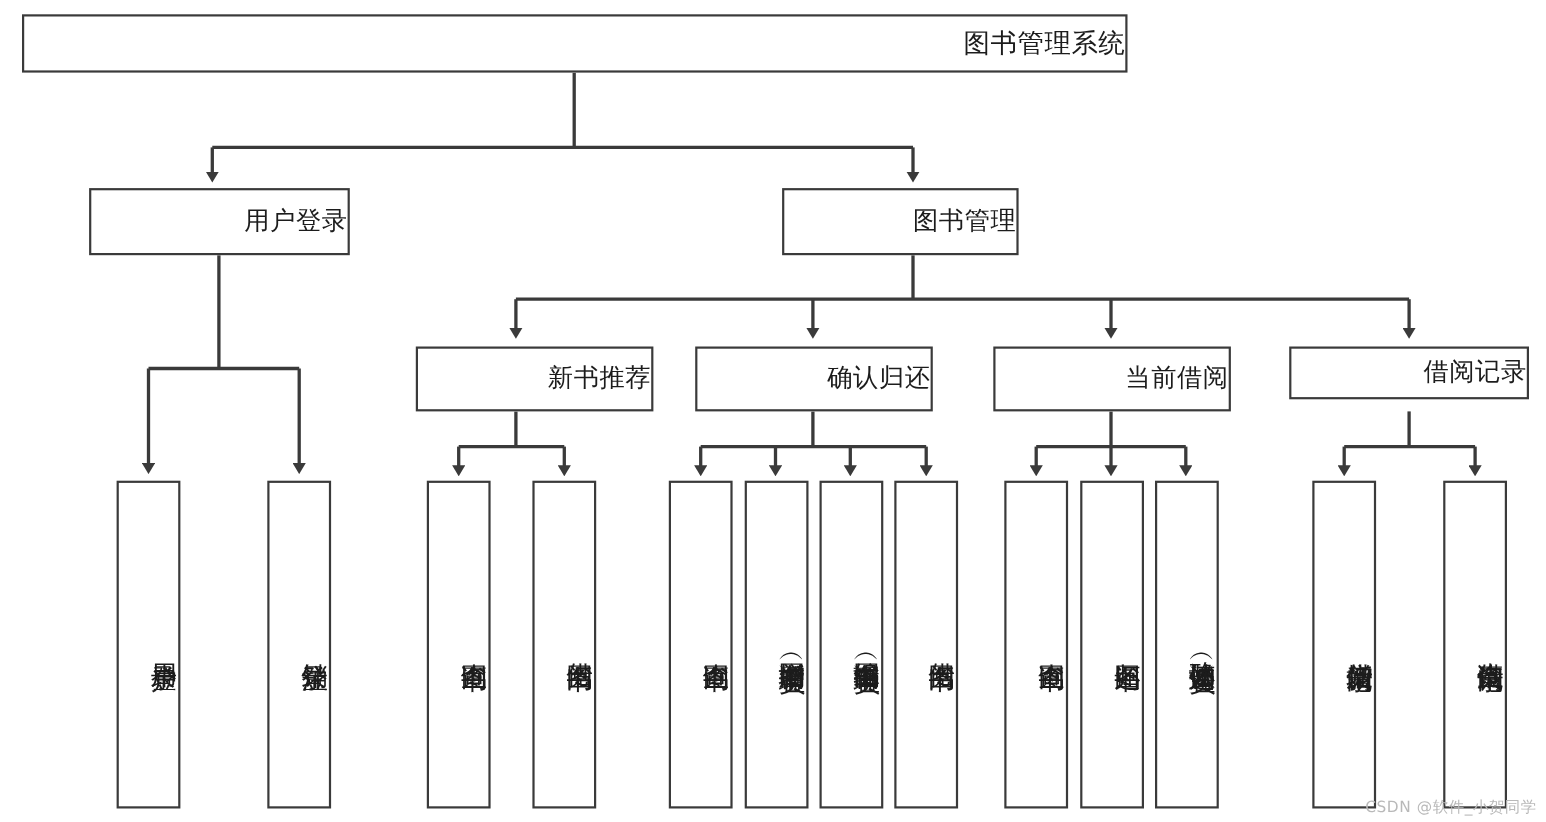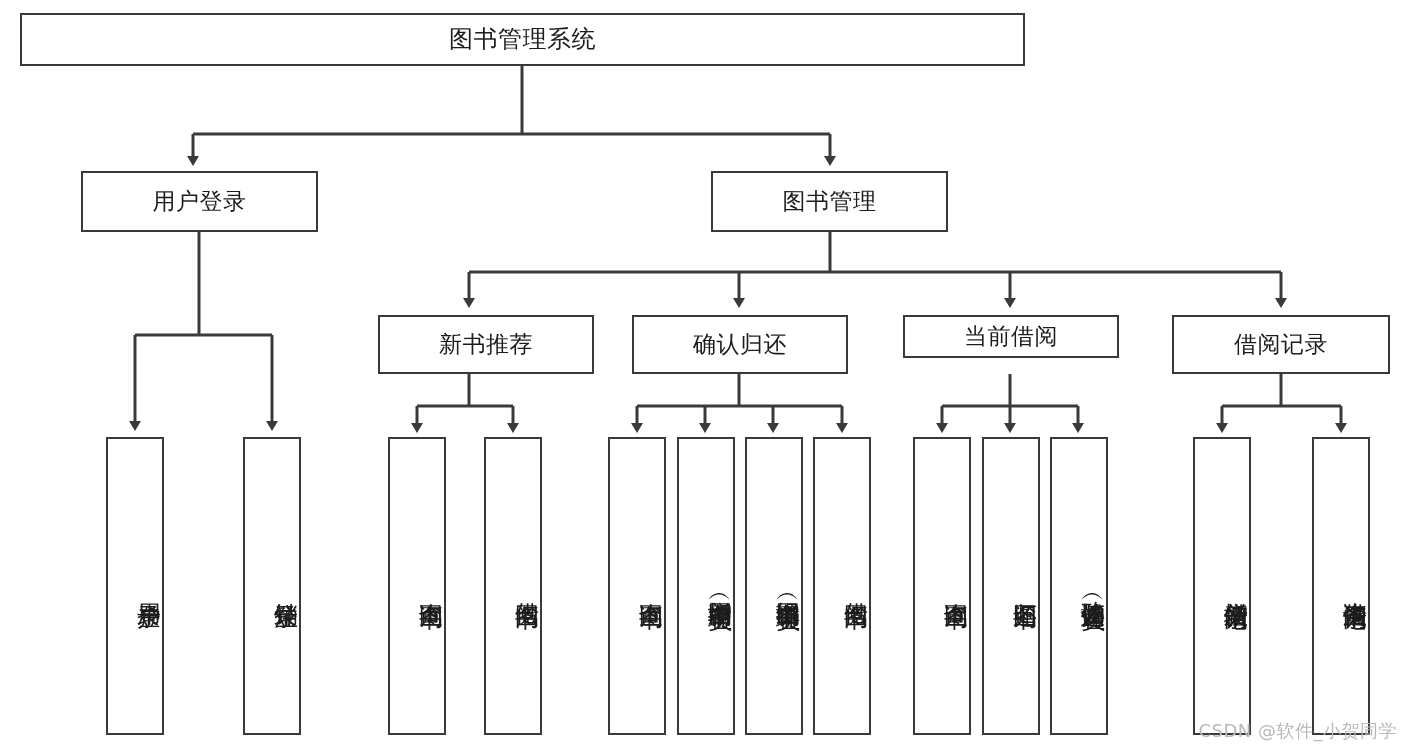--- a/index.html
+++ b/index.html
@@ -25,21 +25,21 @@
     height: 747px;
     pointer-events: none;
   }
   .node {
     position: absolute;
     box-sizing: border-box;
     border: 2px solid #3a3a3a;
     background: #ffffff;
     display: flex;
     align-items: center;
-    justify-content: center;
+    justify-content: flex-end;
     color: #1c1c1c;
     text-align: center;
   }
   .node-h {
     font-size: 23px;
     letter-spacing: 0.5px;
     line-height: 1.1;
   }
   .node-root {
     font-size: 24px;
@@ -56,21 +56,21 @@
   }
   .node-v .vtext {
     writing-mode: vertical-rl;
     text-orientation: upright;
     display: block;
   }
   .watermark {
     position: absolute;
     right: 8px;
     bottom: 4px;
-    font-size: 18px;
+    font-size: 14px;
     color: #b9b9b9;
     letter-spacing: 0.5px;
     white-space: nowrap;
   }
 </style>
 </head>
 <body>
 
 <div id="canvas">
 
@@ -124,34 +124,34 @@
     </g>
   </svg>
 
   <div class="node node-h node-root" style="left:20px; top:13px; width:1005px; height:53px;">
     <span>图书管理系统</span>
   </div>
 
   <div class="node node-h" style="left:81px; top:171px; width:237px; height:61px;">
     <span>用户登录</span>
   </div>
-  <div class="node node-h" style="left:711px; top:171px; width:237px; height:61px;">
+  <div class="node node-h" style="left:711px; top:171px; width:215px; height:61px;">
     <span>图书管理</span>
   </div>
 
   <div class="node node-h" style="left:362px; top:315px; width:216px; height:59px;margin-left:16px;">
     <span>新书推荐</span>
   </div>
   <div class="node node-h" style="left:632px; top:315px; width:216px; height:59px;">
     <span>确认归还</span>
   </div>
-  <div class="node node-h" style="left:903px; top:315px; width:216px; height:43px;">
+  <div class="node node-h" style="left:903px; top:315px; width:216px; height:59px;">
     <span>当前借阅</span>
   </div>
-  <div class="node node-h" style="left:1172px; top:315px; width:218px; height:59px;">
+  <div class="node node-h" style="left:1172px; top:315px; width:218px; height:48px;">
     <span>借阅记录</span>
   </div>
 
   <div class="node node-v" style="left:106px; top:437px; width:58px; height:298px;">
     <span class="vtext">用户登录</span>
   </div>
   <div class="node node-v" style="left:243px; top:437px; width:58px; height:298px;">
     <span class="vtext">注销登录</span>
   </div>
 

